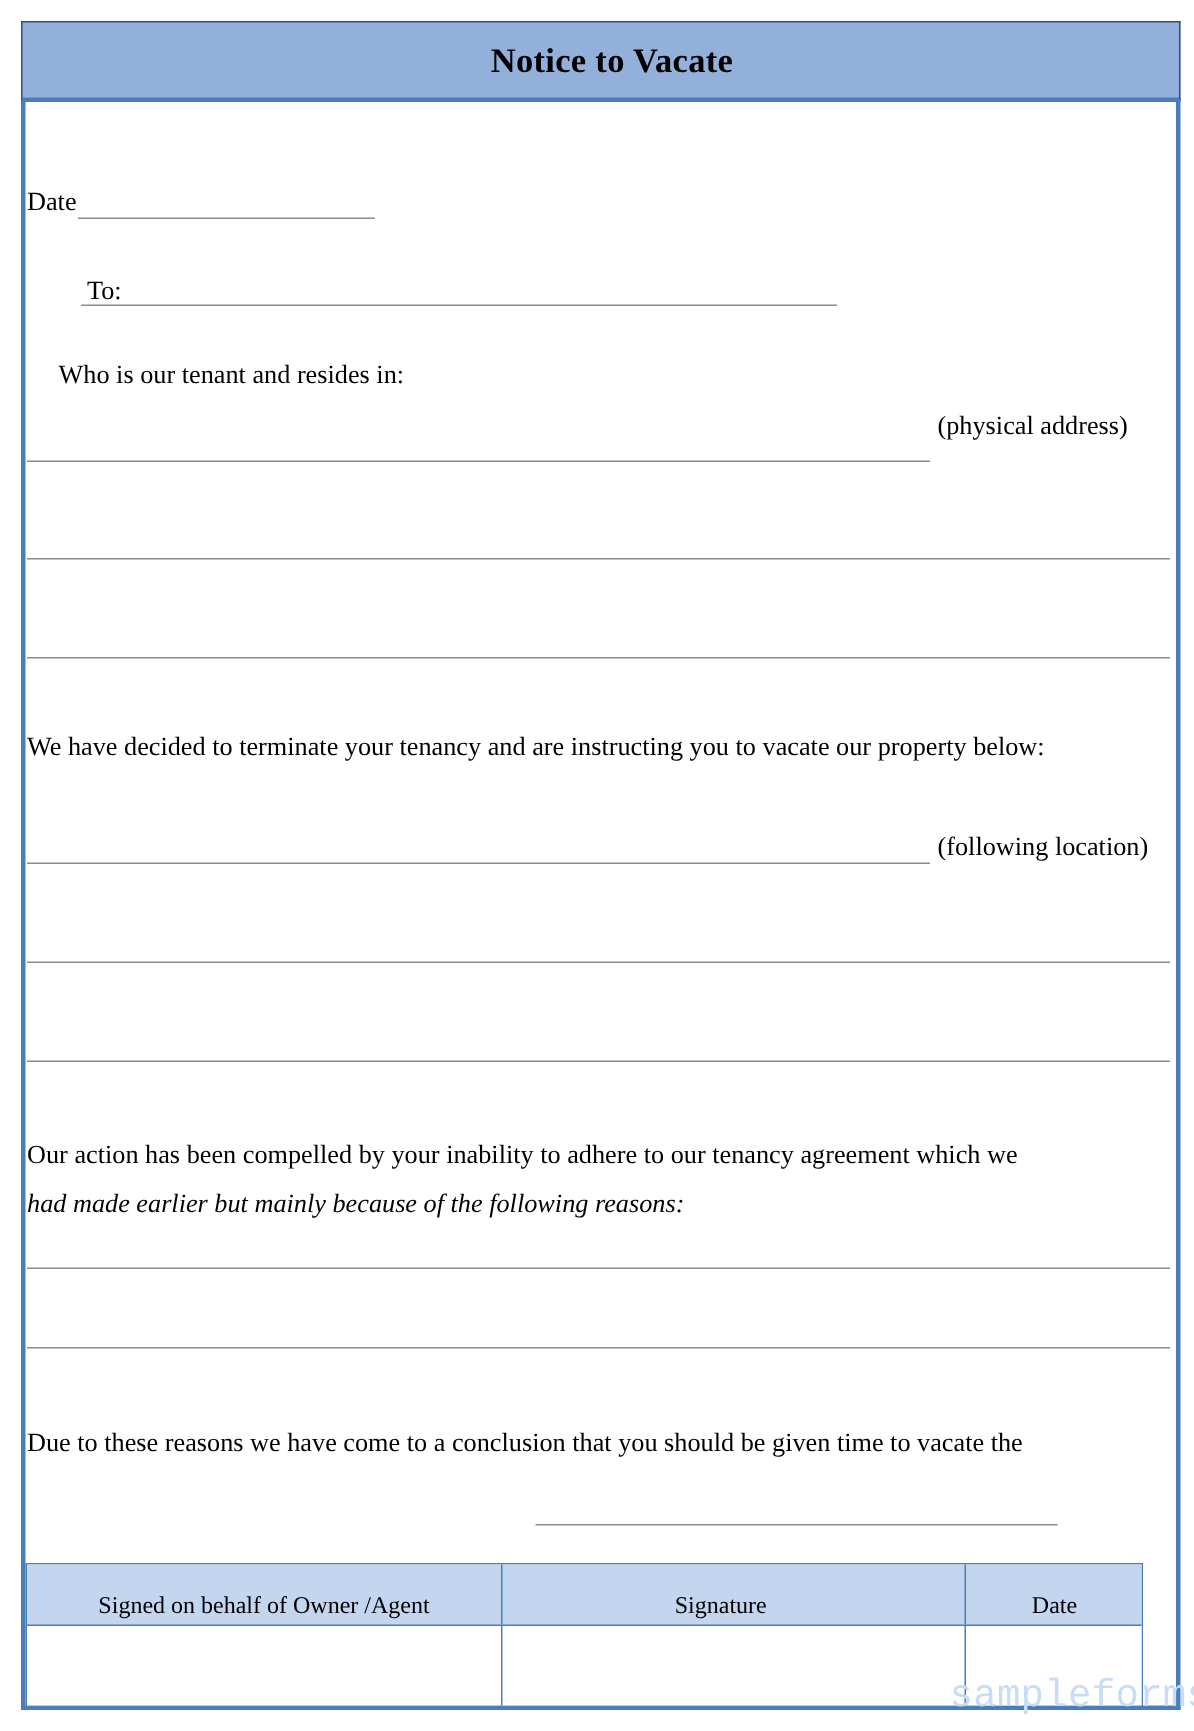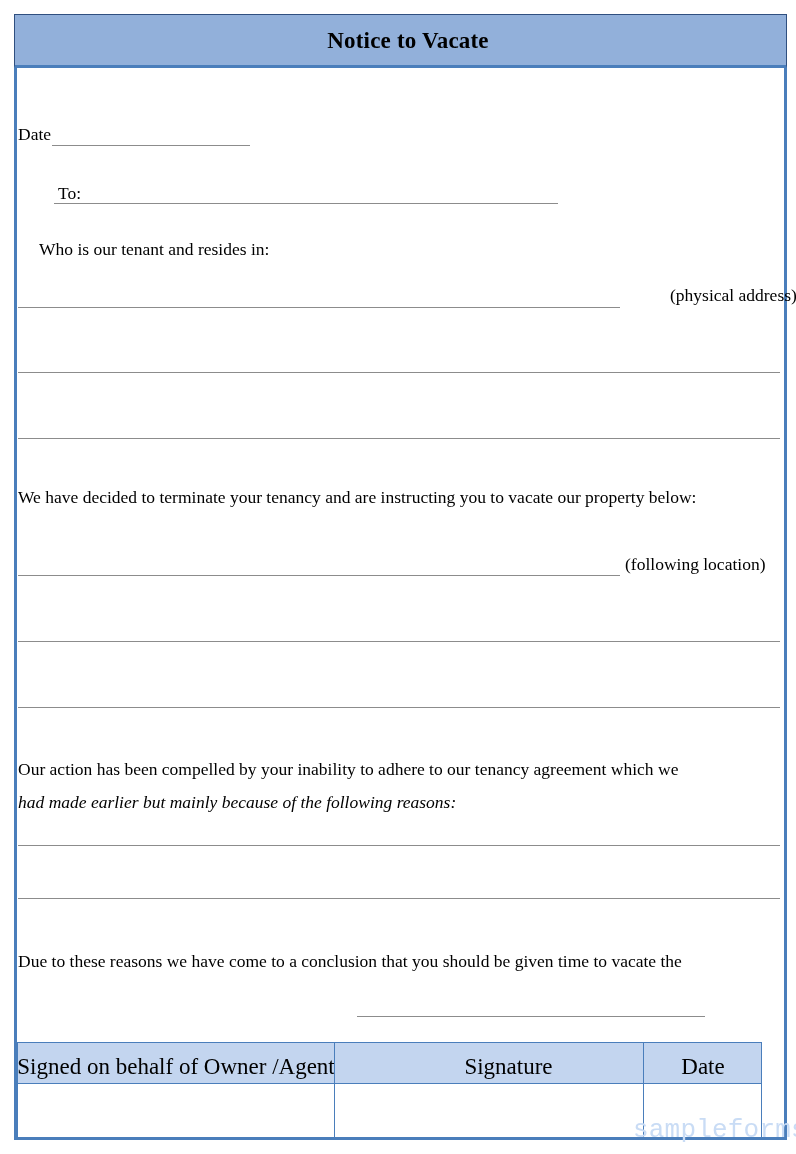--- a/index.html
+++ b/index.html
@@ -115,26 +115,26 @@
 
   .sig-head-cell {
     position: absolute;
     top: 0;
     height: 41px;
     display: flex;
     align-items: flex-end;
     justify-content: center;
     padding-bottom: 4px;
     box-sizing: border-box;
-    font-size: 23px;
+    font-size: 16px;
     color: #000000;
     white-space: nowrap;
   }
   .sig-head-cell.h1 { left: 0px;   width: 316px; }
-  .sig-head-cell.h2 { left: 336px; width: 309px; }
+  .sig-head-cell.h2 { left: 308px; width: 309px; }
   .sig-head-cell.h3 { left: 625px; width: 120px; }
 
   
   .watermark {
     position: absolute;
     left: 633px;
     top: 1115px;
     font-family: Liberation Mono, monospace;
     font-size: 26px;
     color: #c9dcf5;
@@ -155,21 +155,21 @@
 
   <span class="txt" style="left:18px; top:126px;">Date</span>
   <div class="rule" style="left:52px; top:145px; width:198px;"></div>
 
   <span class="txt" style="left:18px; top:185px;margin-left:40px;">To: </span>
   <div class="rule" style="left:54px; top:203px; width:504px;"></div>
 
   <span class="txt" style="left:18px; top:241px;padding-left:21px;">Who is our tenant and resides in:</span>
 
   <div class="rule" style="left:18px; top:307px; width:602px;"></div>
-  <span class="txt" style="left:625px; top:287px;margin-left:45px;">(physical address)</span>
+  <span class="txt" style="left:625px; top:275px;">(physical address)</span>
 
   <div class="rule" style="left:18px; top:372px; width:762px;"></div>
   <div class="rule" style="left:18px; top:438px; width:762px;"></div>
 
   <span class="txt" style="left:18px; top:489px;">We have decided to terminate your tenancy and are instructing you to vacate our property below:</span>
 
   <div class="rule" style="left:18px; top:575px; width:602px;"></div>
   <span class="txt" style="left:625px; top:556px;">(following location)</span>
 
   <div class="rule" style="left:18px; top:641px; width:762px;"></div>

